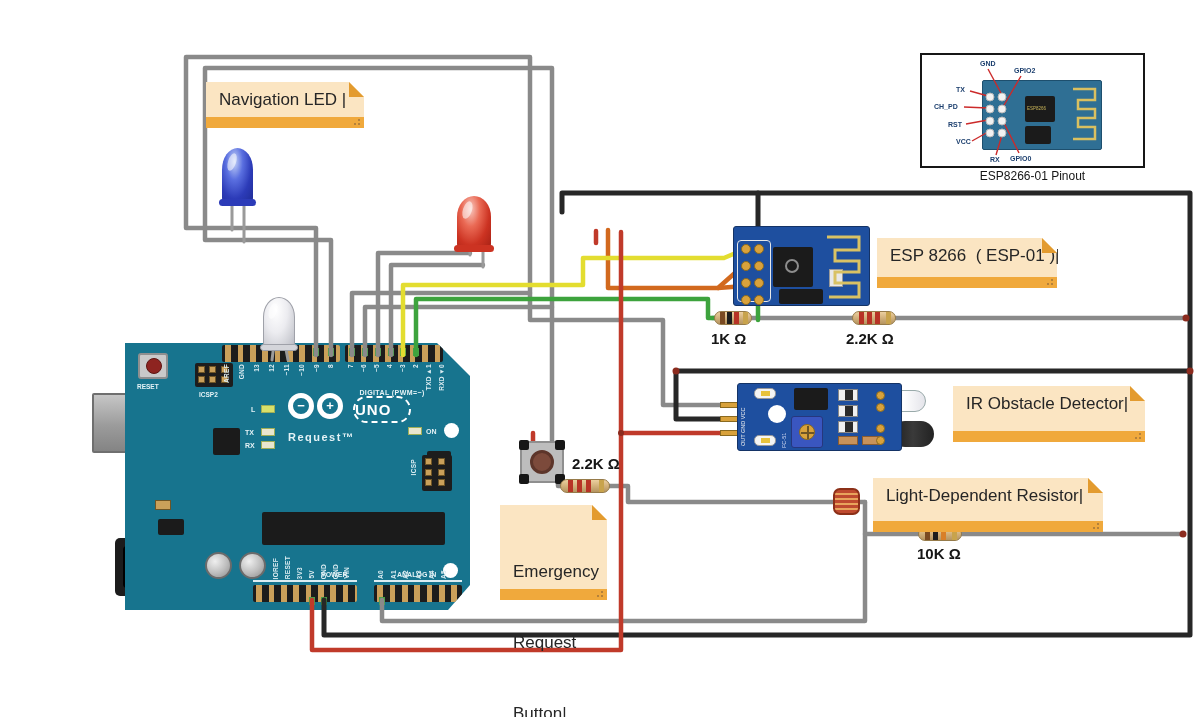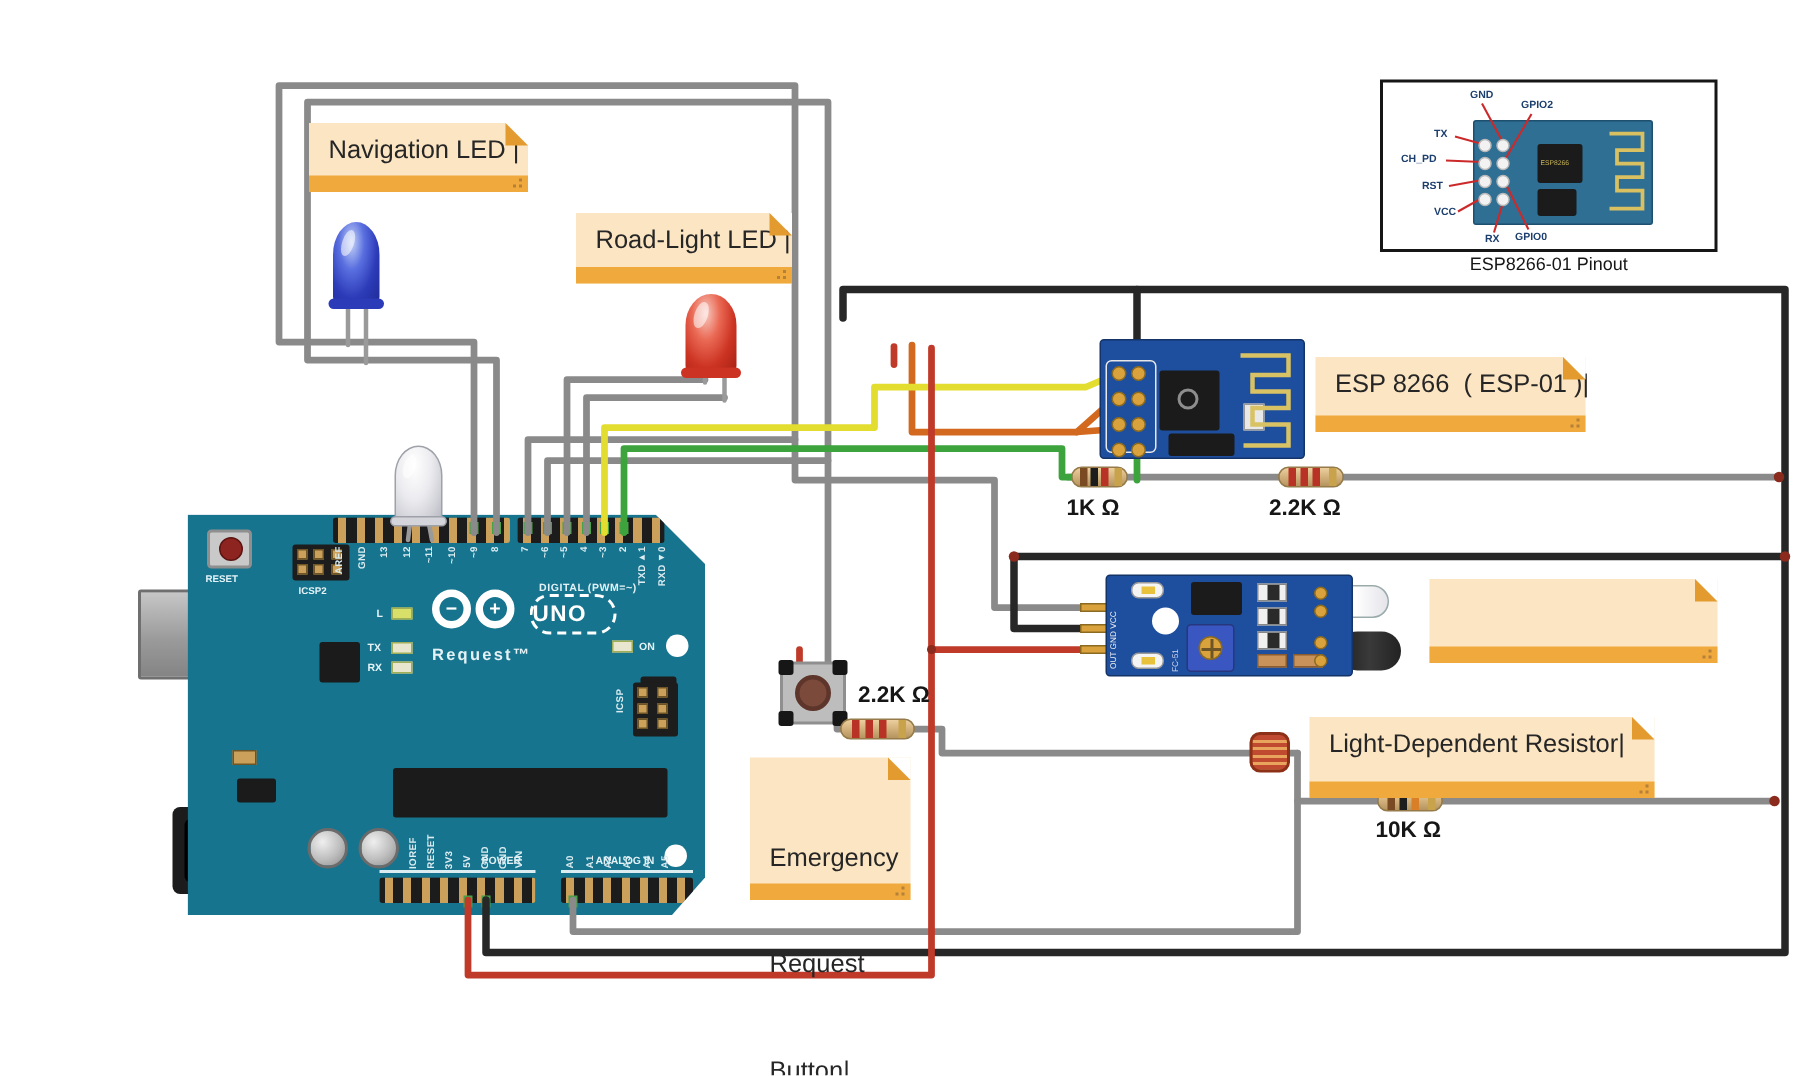--- a/index.html
+++ b/index.html
@@ -423,42 +423,36 @@
     <div class="pplab" style="left:92px;top:12px;">GPIO2</div>
     <div class="pplab" style="left:34px;top:31px;">TX</div>
     <div class="pplab" style="left:12px;top:48px;">CH_PD</div>
     <div class="pplab" style="left:26px;top:66px;">RST</div>
     <div class="pplab" style="left:34px;top:83px;">VCC</div>
     <div class="pplab" style="left:68px;top:101px;">RX</div>
     <div class="pplab" style="left:88px;top:100px;">GPIO0</div>
   </div>
   <div id="pinout-caption">ESP8266-01 Pinout</div>
 
-  <div class="note" style="left:206px;top:82px;width:146px;height:46px;">
+  <div class="note" style="left:206px;top:82px;width:158px;height:46px;">
     <div class="txt">Navigation LED |</div>
-    <div class="strip"></div>
-      <div class="cut"></div>
-      <div class="fold"></div>
-      <div class="grip"></div>
-  </div>
-  <div class="note" style="left:384px;top:142px;width:144px;height:47px;">
-    <div class="txt">Road-Light LED |</div>
     <div class="strip"></div>
       <div class="cut"></div>
       <div class="fold"></div>
       <div class="grip"></div>
   </div>
   <div class="note" style="left:877px;top:238px;width:180px;height:50px;">
     <div class="txt">ESP 8266  ( ESP-01 )|</div>
     <div class="strip"></div>
       <div class="cut"></div>
       <div class="fold"></div>
       <div class="grip"></div>
   </div>
   <div class="note" style="left:953px;top:386px;width:192px;height:56px;">
+    <div class="txt">IR Obstacle Detector|</div>
     <div class="strip"></div>
       <div class="cut"></div>
       <div class="fold"></div>
       <div class="grip"></div>
   </div>
   <div class="note" style="left:500px;top:505px;width:107px;height:95px;">
     <div class="txt" style="line-height:1.4;">
       <span style="display:block;">Emergency</span>
       <span style="display:block;">Request</span>
       <span style="display:block;">Button|</span>

